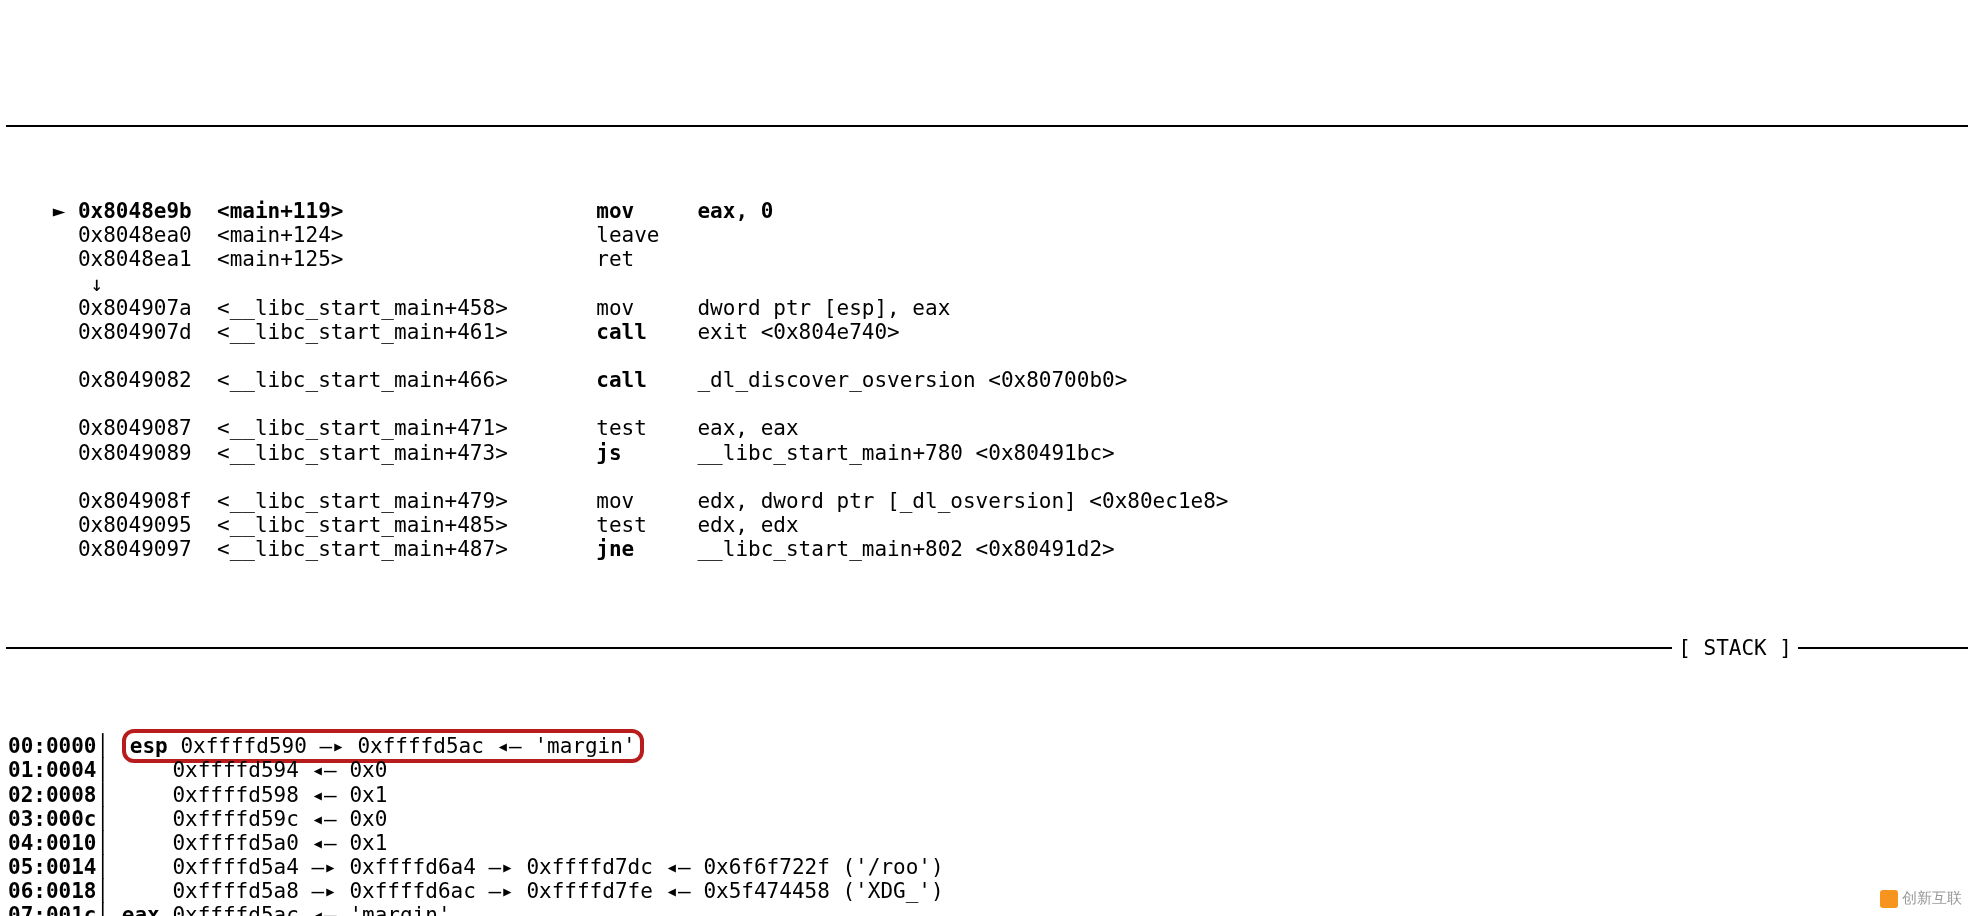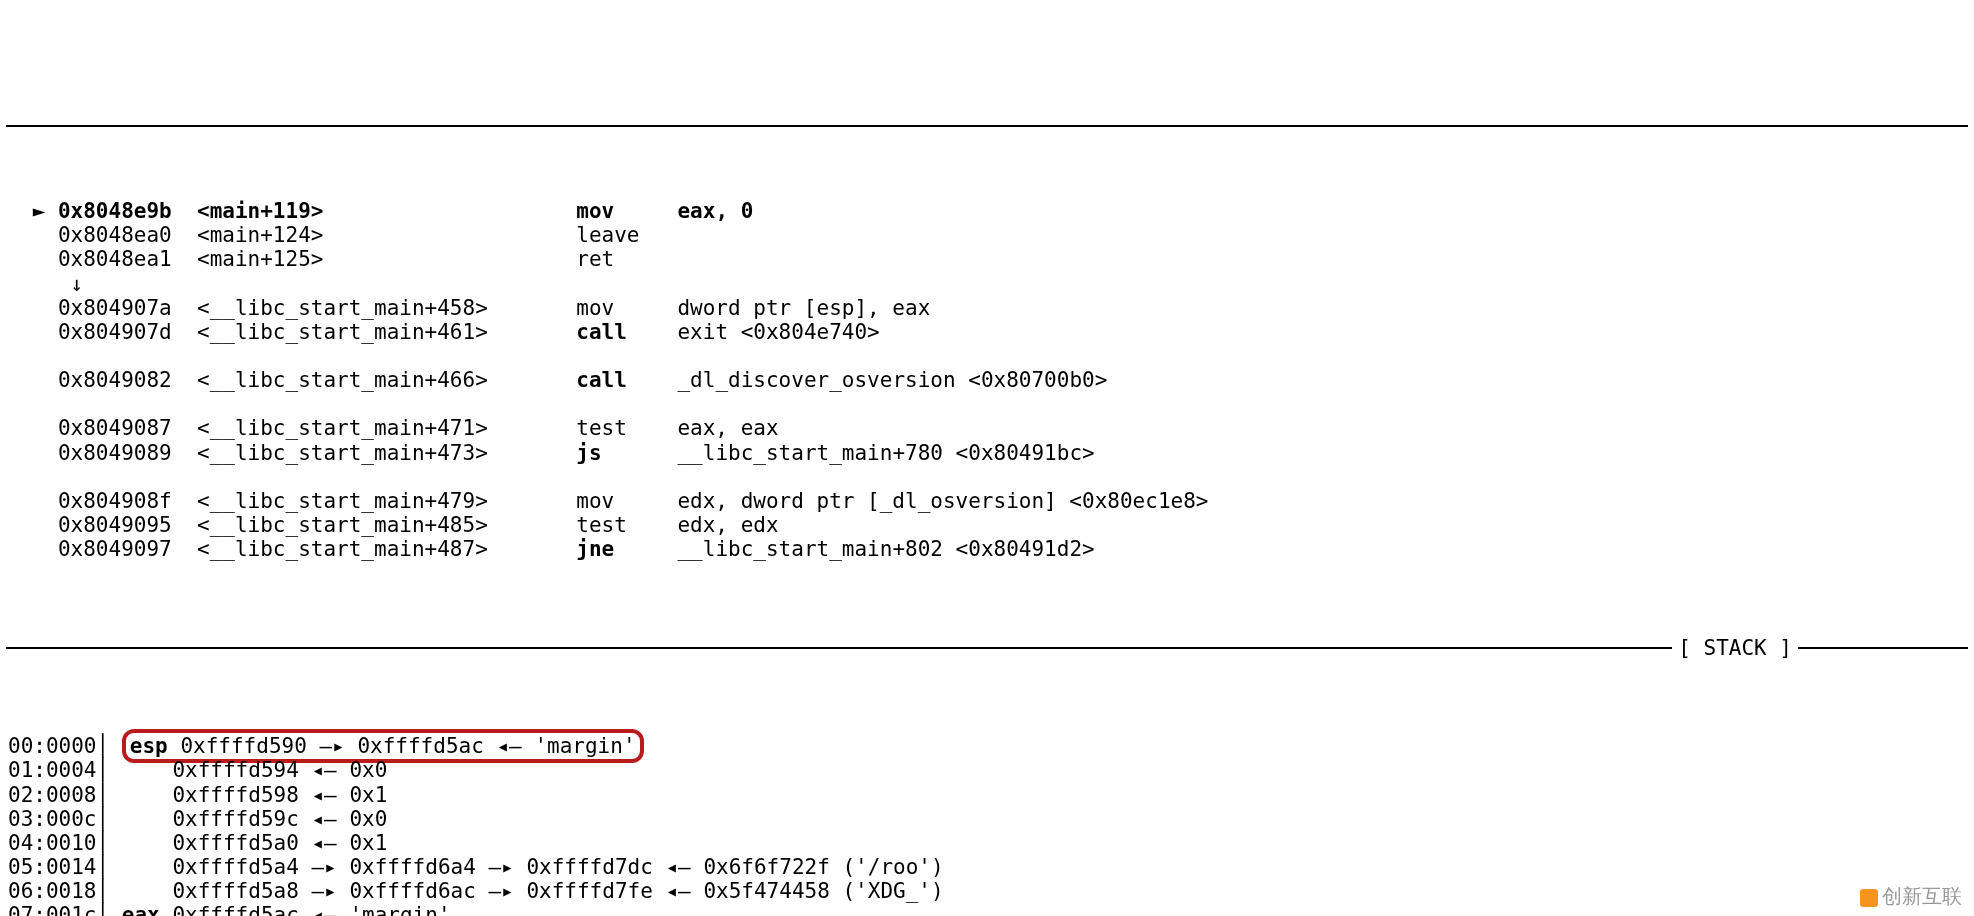--- a/index.html
+++ b/index.html
@@ -5,21 +5,21 @@
   html,body{margin:0;padding:0;background:#fff;color:#000;}
   body{
     width:1974px;
     font-family:"Menlo","Consolas","DejaVu Sans Mono","Courier New",monospace;
     font-size:21px;
     line-height:1.15;
     white-space:pre;
     letter-spacing:0;
     padding:4px 0 4px 0;
   }
-  .line{padding:0 20px;}
+  .line{padding:0 13px;margin-left:27px;}
   .bold{font-weight:700;}
   .hr-line{
     border-top:2px solid #000;
     margin-left:6px;
     margin-right:6px;
   }
   .sec-sep{
     display:flex;
     align-items:center;
     margin:2px 6px 2px 6px;
@@ -40,27 +40,27 @@
   }
   
   .red-box{
     display:inline;
     padding:1px 4px 1px 4px;
     border:4px solid #b91c1c;
     border-radius:12px;
   }
   
   .stack-line{padding:0 8px;}
-  .offset{display:inline-block;}
+  .offset{display:inline-block;font-weight:bold;}
   .watermark{
     position:fixed;
     right:12px;
     bottom:8px;
     font-family:sans-serif;
-    font-size:20px;
+    font-size:15px;
     color:#999;
   }
   .watermark .logo{
     display:inline-block;
     width:18px;height:18px;
     background:#f7941d;
     border-radius:3px;
     vertical-align:middle;
     margin-right:4px;
     position:relative;

